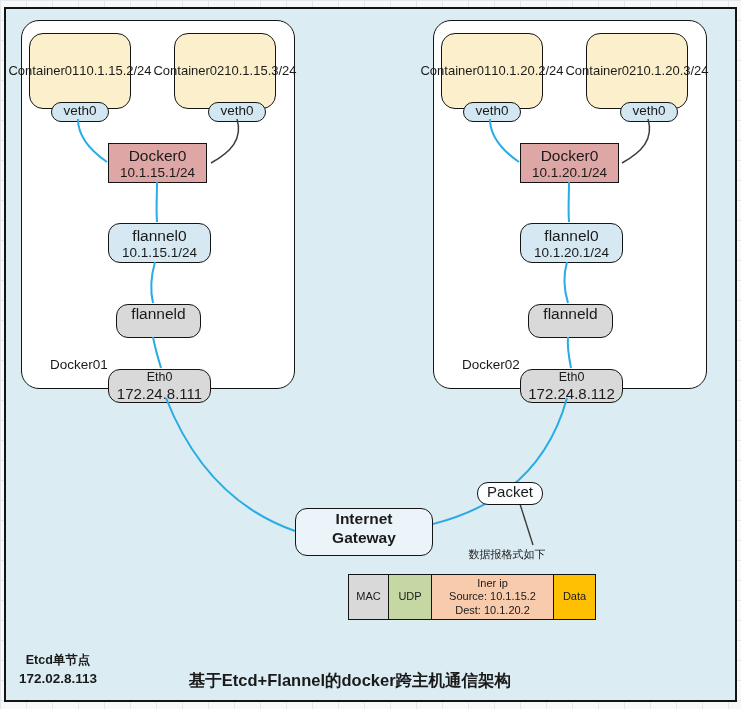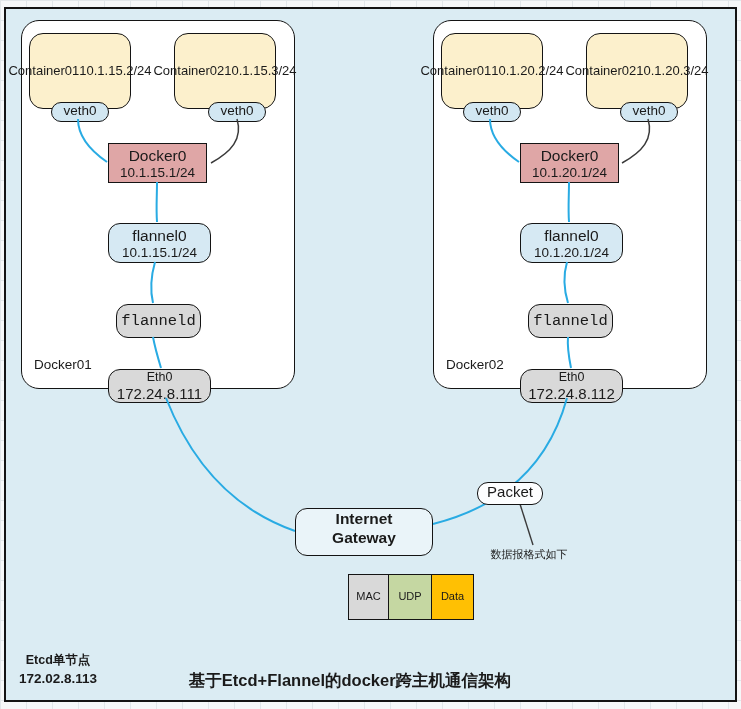--- a/index.html
+++ b/index.html
@@ -49,44 +49,44 @@
     display:flex;flex-direction:column;align-items:center;justify-content:center;
   }
   .flannel0{
     position:absolute;left:86px;top:202px;width:103px;height:40px;box-sizing:border-box;
     background:#d6e9f3;border:1.6px solid #141414;border-radius:12px;z-index:3;
     display:flex;flex-direction:column;align-items:center;justify-content:center;
   }
   .flanneld{
     position:absolute;left:94px;top:283px;width:85px;height:34px;box-sizing:border-box;
     background:#d9d9d9;border:1.6px solid #141414;border-radius:12px;z-index:3;
-    display:flex;align-items:center;justify-content:center;font-size:15.5px;font-family:Liberation Mono, monospace;
+    display:flex;align-items:flex-start;justify-content:center;font-size:15.5px;
   }
   .eth0{
     position:absolute;left:86px;top:348px;width:103px;height:34px;box-sizing:border-box;
     background:#d9d9d9;border:1.6px solid #141414;border-radius:12px;z-index:4;
     display:flex;flex-direction:column;align-items:center;justify-content:center;line-height:1.15;
   }
   .node-title{font-size:15.5px;}
   .node-ip{font-size:13.5px;}
   .eth-title{font-size:12.5px;}
   .eth-ip{font-size:15px;}
-  .host-label{position:absolute;left:12px;top:336px;font-size:13.5px;z-index:3;}
+  .host-label{position:absolute;left:28px;top:336px;font-size:13.5px;z-index:3;}
   #gateway{
     left:295px;top:508px;width:138px;height:48px;
     background:#eaf4f9;border:1.7px solid #141414;border-radius:12px;
     font-weight:bold;font-size:15.5px;line-height:1.25;
   }
   #packet{
     left:477px;top:482px;width:66px;height:23px;
     background:#fdfeff;border:1.6px solid #141414;border-radius:11px;
     font-size:15px;
   }
   #packet-note{
-    left:484px;top:547px;width:90px;text-align:center;font-size:11px;z-index:3;
+    left:462px;top:547px;width:90px;text-align:center;font-size:11px;z-index:3;
   }
   #ptable{
     left:348px;top:574px;height:46px;display:flex;z-index:3;
     border:1px solid #141414;
   }
   .pcell{
     box-sizing:border-box;border-right:1px solid #141414;height:100%;
     display:flex;flex-direction:column;align-items:center;justify-content:center;
     font-size:11px;line-height:13.5px;text-align:center;
   }
@@ -203,20 +203,25 @@
 
 <div class="abs" id="packet-note">数据报格式如下</div>
 
 <div class="abs" id="ptable">
   <div class="pcell" style="width:40px;background:#d9d9d9;">
     <span>MAC</span>
   </div>
   <div class="pcell" style="width:43px;background:#c5d7a2;">
     <span>UDP</span>
   </div>
+  <div class="pcell" style="width:122px;background:#f8cbad;">
+    <span>Iner ip</span>
+    <span>Source:  10.1.15.2</span>
+    <span>Dest:  10.1.20.2</span>
+  </div>
   <div class="pcell" style="width:41px;background:#ffc003;">
     <span>Data</span>
   </div>
 </div>
 
 <div class="abs" id="etcd-note">
   <div>Etcd单节点</div>
   <div class="ip">172.02.8.113</div>
 </div>
 

